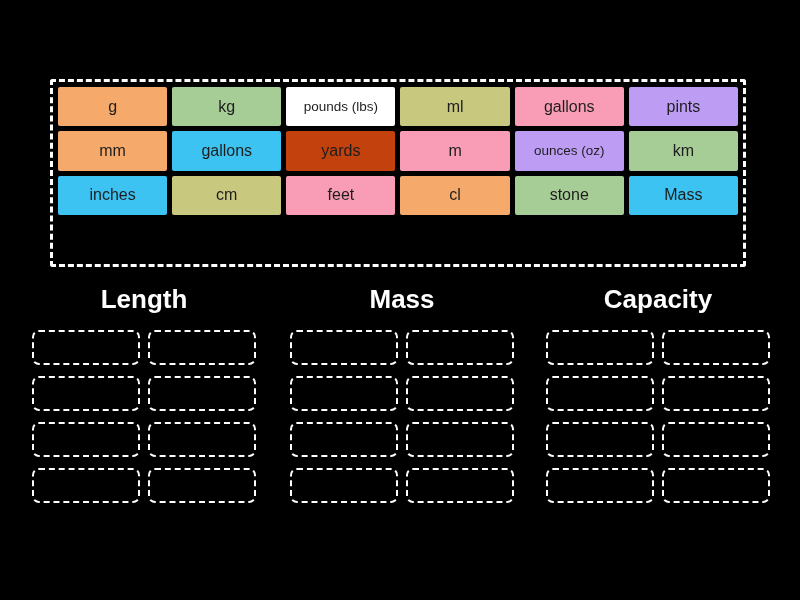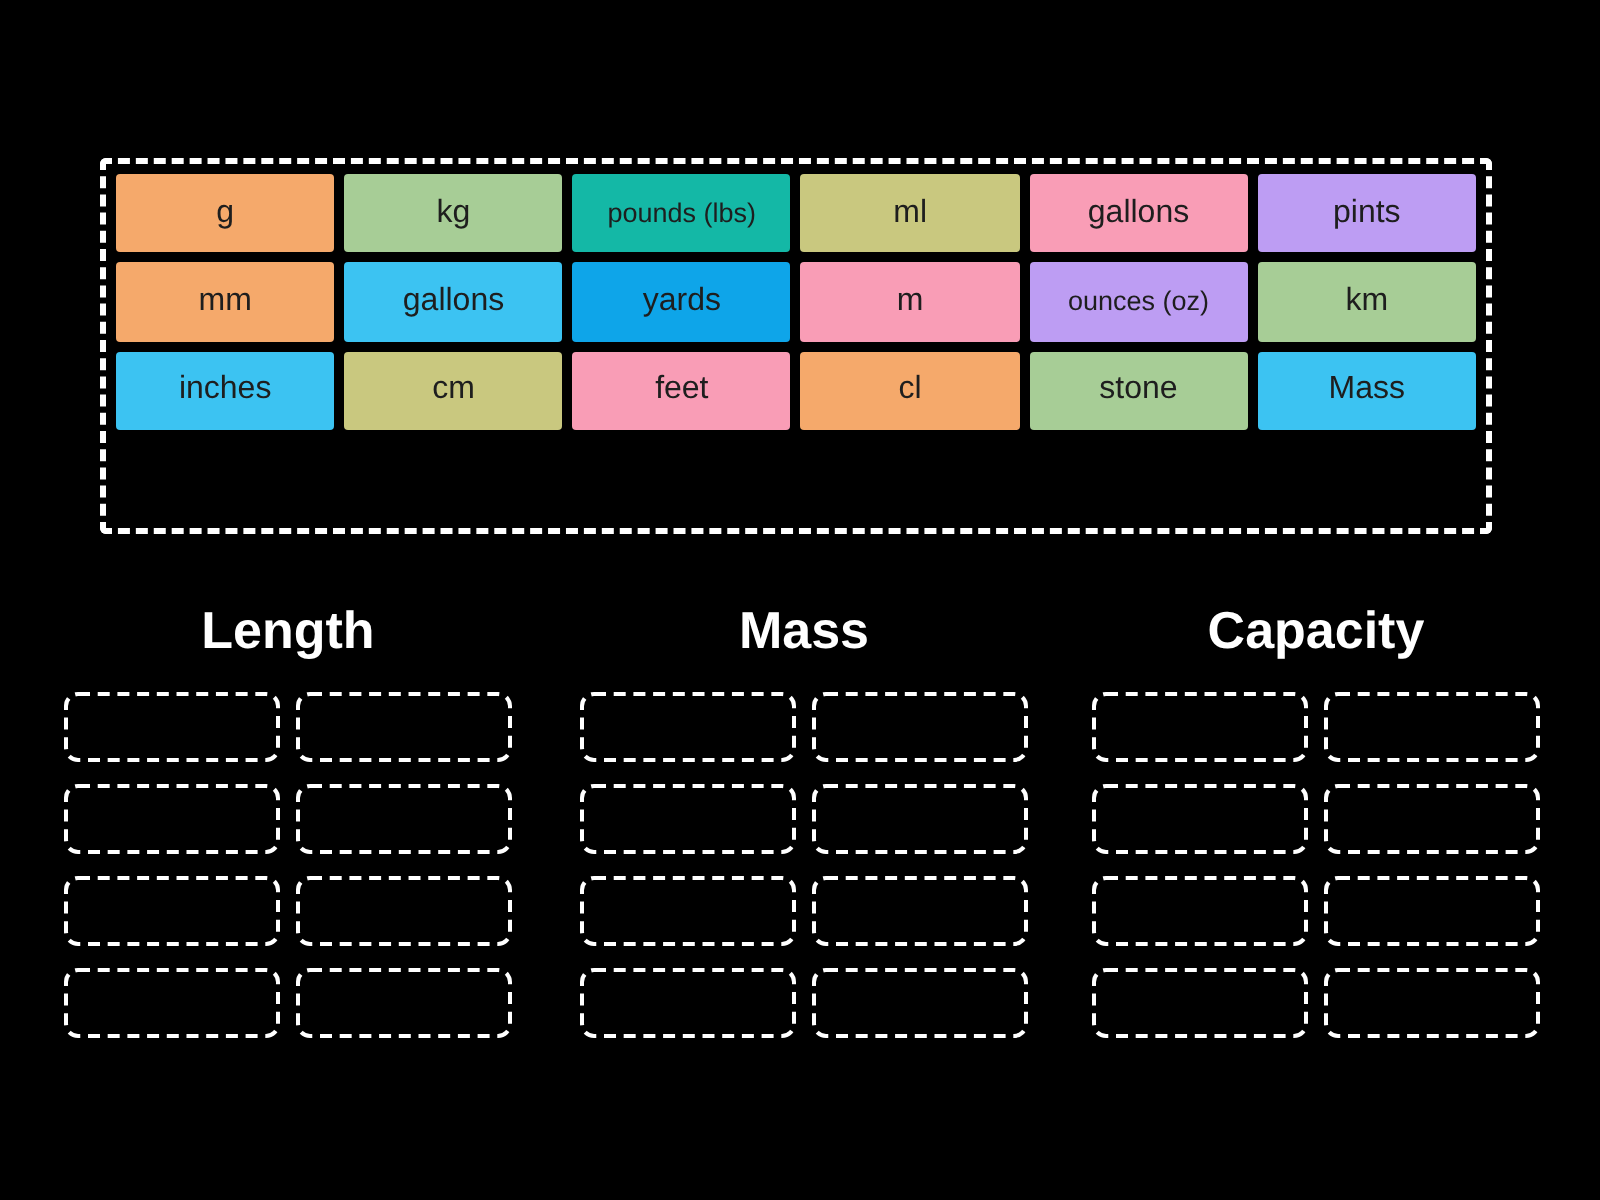--- a/index.html
+++ b/index.html
@@ -37,21 +37,21 @@
     cursor: grab;
     user-select: none;
     white-space: nowrap;
     overflow: hidden;
   }
   .tile.long { font-size: 13.5px; }
 
   
   .group {
     position: absolute;
-    top: 300px;
+    top: 284px;
     width: 224px;
   }
   .group-title {
     display: block;
     text-align: center;
     color: #ffffff;
     font-weight: bold;
     font-size: 26px;
     line-height: 30px;
     margin: 0 0 16px 0;
@@ -73,27 +73,27 @@
   .group-capacity { left: 546px; }
 </style>
 </head>
 <body>
 
 <div class="stage">
 
   <div class="pool" id="tile-pool">
       <div class="tile" style="background: rgb(245, 169, 107);">g</div>
       <div class="tile" style="background: rgb(167, 205, 150);">kg</div>
-      <div class="tile long" style="background: #14b8a6;">pounds (lbs)</div>
+      <div class="tile long" style="background: #ffffff;">pounds (lbs)</div>
       <div class="tile" style="background: rgb(201, 200, 127);">ml</div>
       <div class="tile" style="background: rgb(249, 157, 182); text-align: center;">gallons</div>
       <div class="tile" style="background: rgb(189, 157, 243);">pints</div>
       <div class="tile" style="background: rgb(245, 169, 107);">mm</div>
       <div class="tile" style="background: rgb(60, 195, 242);">gallons</div>
-      <div class="tile" style="background: #0ea5e9;">yards</div>
+      <div class="tile" style="background: #c2410c;">yards</div>
       <div class="tile" style="background: rgb(249, 157, 182);">m</div>
       <div class="tile long" style="background: rgb(189, 157, 243);">ounces (oz)</div>
       <div class="tile" style="background: rgb(167, 205, 150);">km</div>
       <div class="tile" style="background: rgb(60, 195, 242);">inches</div>
       <div class="tile" style="background: rgb(201, 200, 127);">cm</div>
       <div class="tile" style="background: rgb(249, 157, 182);">feet</div>
       <div class="tile" style="background: rgb(245, 169, 107);">cl</div>
       <div class="tile" style="background: rgb(167, 205, 150);">stone</div>
       <div class="tile" style="background: rgb(60, 195, 242);">Mass</div>
     </div>

